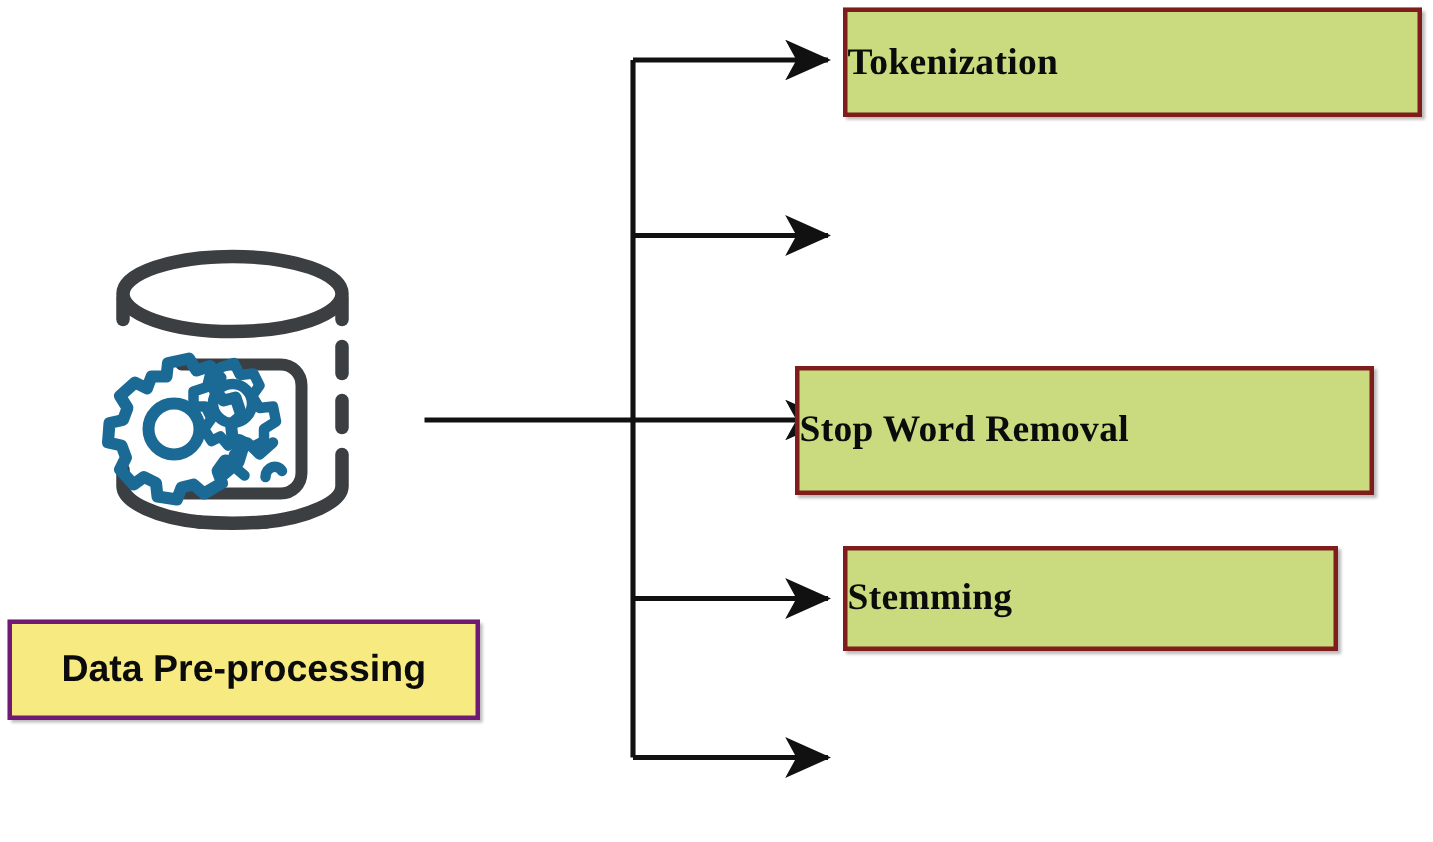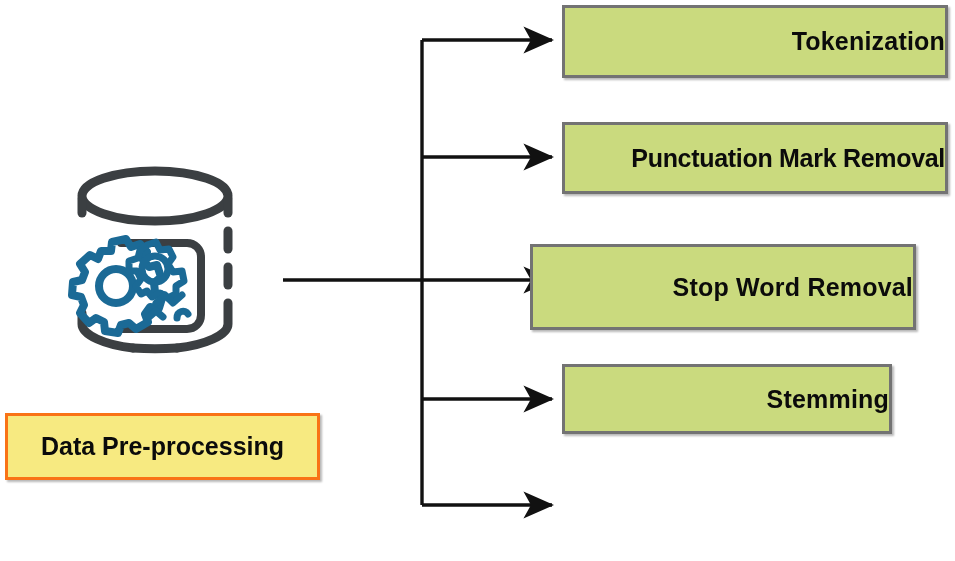--- a/index.html
+++ b/index.html
@@ -12,43 +12,44 @@
     width: 955px;
     height: 561px;
     background: #ffffff;
     overflow: hidden;
     font-family: "Liberation Sans", sans-serif;
   }
   .proc-box {
     position: absolute;
     box-sizing: border-box;
     background: #cada7e;
-    border: 3px solid #737373;
+    border: 3px solid #7f1d1d;
     display: flex;
     align-items: center;
-    justify-content: flex-end;
+    justify-content: flex-start;
     box-shadow: 2px 2px 2px rgba(0,0,0,0.28);
+    font-family: Liberation Serif, serif;
   }
   .proc-box .label {
     color: #0b0b0b;
     font-weight: bold;
     font-size: 25px;
     letter-spacing: 0.2px;
     white-space: nowrap;
     text-align: center;
   }
   .proc-box.tight .label {
     font-size: 25px;
     letter-spacing: -0.3px;
   }
   .source-box {
     position: absolute;
     box-sizing: border-box;
     background: #f7ea81;
-    border: 3px solid #f97316;
+    border: 3px solid #701a75;
     display: flex;
     align-items: center;
     justify-content: center;
     box-shadow: 2px 2px 2px rgba(0,0,0,0.28);
   }
   .source-box .label {
     color: #0b0b0b;
     font-weight: bold;
     font-size: 25px;
     white-space: nowrap;
@@ -138,23 +139,20 @@
       <path d="M422,399 L552,399" marker-end="url(#arrowhead)"></path>
 
       <path d="M422,505 L552,505" marker-end="url(#arrowhead)"></path>
     </g>
   </svg>
 
   <div class="proc-box" style="left:562px; top:5px; width:386px; height:73px;">
     <span class="label">Tokenization</span>
   </div>
 
-  <div class="proc-box tight" style="left:562px; top:122px; width:386px; height:72px;">
-    <span class="label">Punctuation Mark Removal</span>
-  </div>
 
   <div class="proc-box" style="left:530px; top:244px; width:386px; height:86px;">
     <span class="label">Stop Word Removal</span>
   </div>
 
   <div class="proc-box" style="left:562px; top:364px; width:330px; height:70px;">
     <span class="label">Stemming</span>
   </div>
 
 

